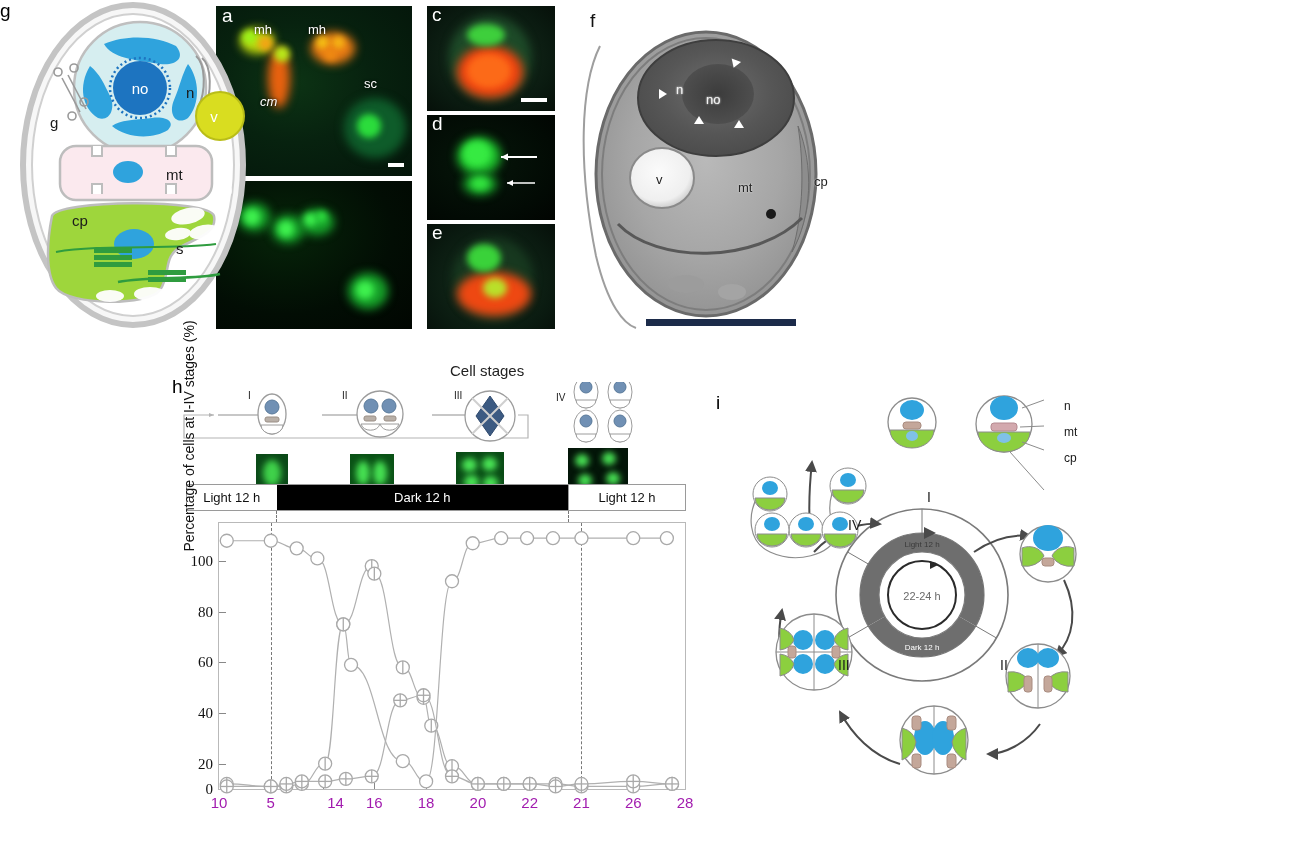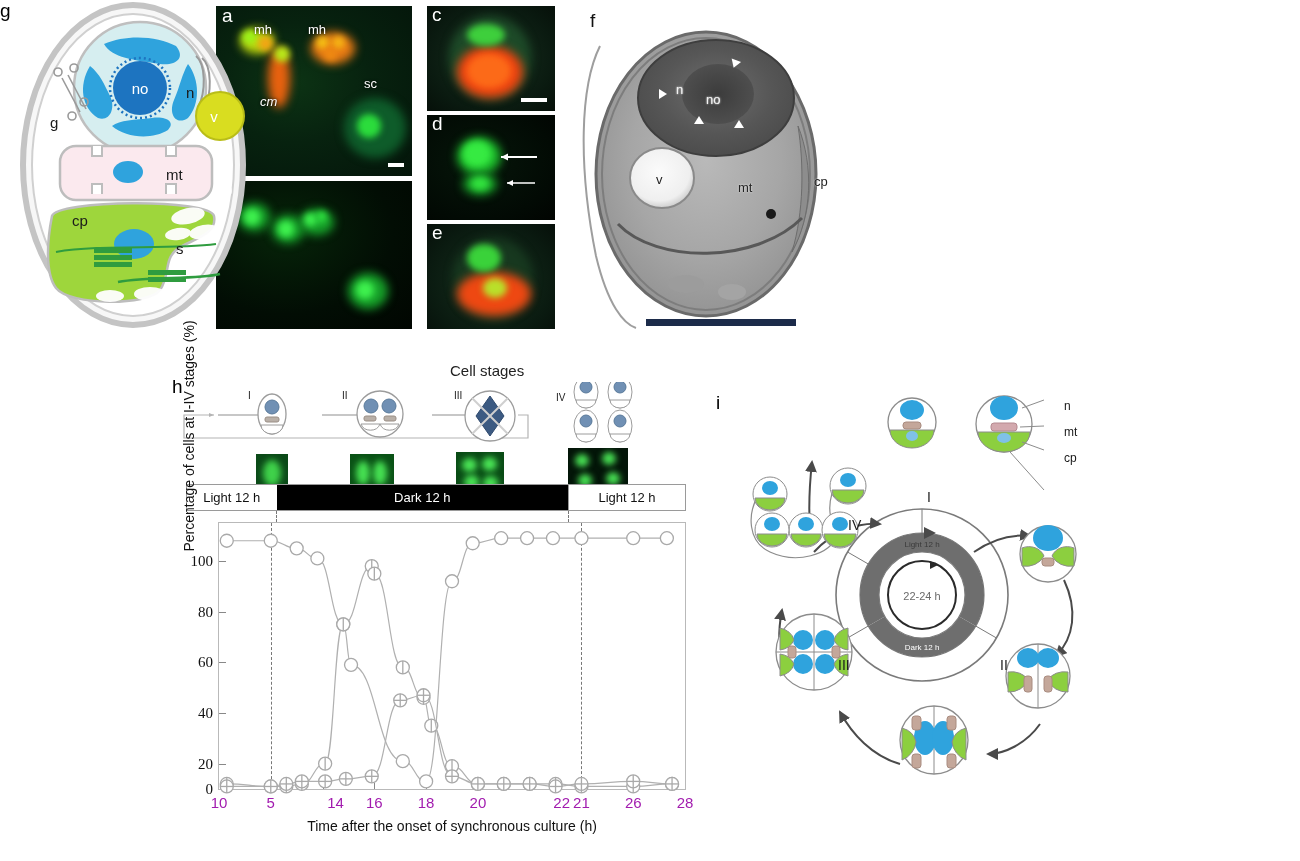--- a/index.html
+++ b/index.html
@@ -383,21 +383,21 @@
     <div class="ytickmark" style="top:52.4%;"></div>
       <div class="ytickmark" style="top:71.4%;"></div>
     <div class="ytickmark" style="top:90.5%;"></div>
 
     <div class="xtick" style="left:0%;">10</div>
     <div class="xtick" style="left:11.11%;">5</div>
     <div class="xtick" style="left:22.22%;margin-left:13px;">14</div>
     <div class="xtick" style="left:33.33%;">16</div>
     <div class="xtick" style="left:44.44%;">18</div>
     <div class="xtick" style="left:55.56%;">20</div>
-    <div class="xtick" style="left:66.67%;margin-left:32px;">22</div>
+    <div class="xtick" style="left:66.67%;">22</div>
     <div class="xtick" style="left:77.78%;">21</div>
     <div class="xtick" style="left:88.89%;">26</div>
     <div class="xtick" style="left:100%;">28</div>
     <div class="xtickmark" style="left:11.11%;"></div>
       <div class="xtickmark" style="left:22.22%;"></div>
     <div class="xtickmark" style="left:33.33%;"></div>
       <div class="xtickmark" style="left:44.44%;"></div>
     <div class="xtickmark" style="left:55.56%;"></div>
       <div class="xtickmark" style="left:66.67%;"></div>
     <div class="xtickmark" style="left:77.78%;"></div>
@@ -615,21 +615,20 @@
           <line x1="407.7222222222222" y1="258.4" x2="420.7222222222222" y2="258.4" stroke="#a9a9a9" stroke-width="1.3"></line>
         </g>
         <g>
           <circle cx="453.05555555555554" cy="260.93333333333334" r="6.5" fill="#ffffff" stroke="#a9a9a9" stroke-width="1.3"></circle>
           <line x1="453.05555555555554" y1="254.43333333333334" x2="453.05555555555554" y2="267.43333333333334" stroke="#a9a9a9" stroke-width="1.3"></line>
           <line x1="446.55555555555554" y1="260.93333333333334" x2="459.55555555555554" y2="260.93333333333334" stroke="#a9a9a9" stroke-width="1.3"></line>
         </g>
       </svg>
 
   </div>
-  <div class="xlabel">Time after the onset of synchronous culture (h)</div>
 </div>
 
 <div id="pi">
   <div class="panel-letter" style="left:4px;top:12px;">i</div>
   <svg width="420" height="420" style="position:absolute;left:0;top:0;">
     <defs>
       <marker id="ar" markerWidth="7" markerHeight="7" refX="5" refY="3" orient="auto">
         <path d="M0,0 L6,3 L0,6 z" fill="#4a4a4a"></path>
       </marker>
     </defs>

